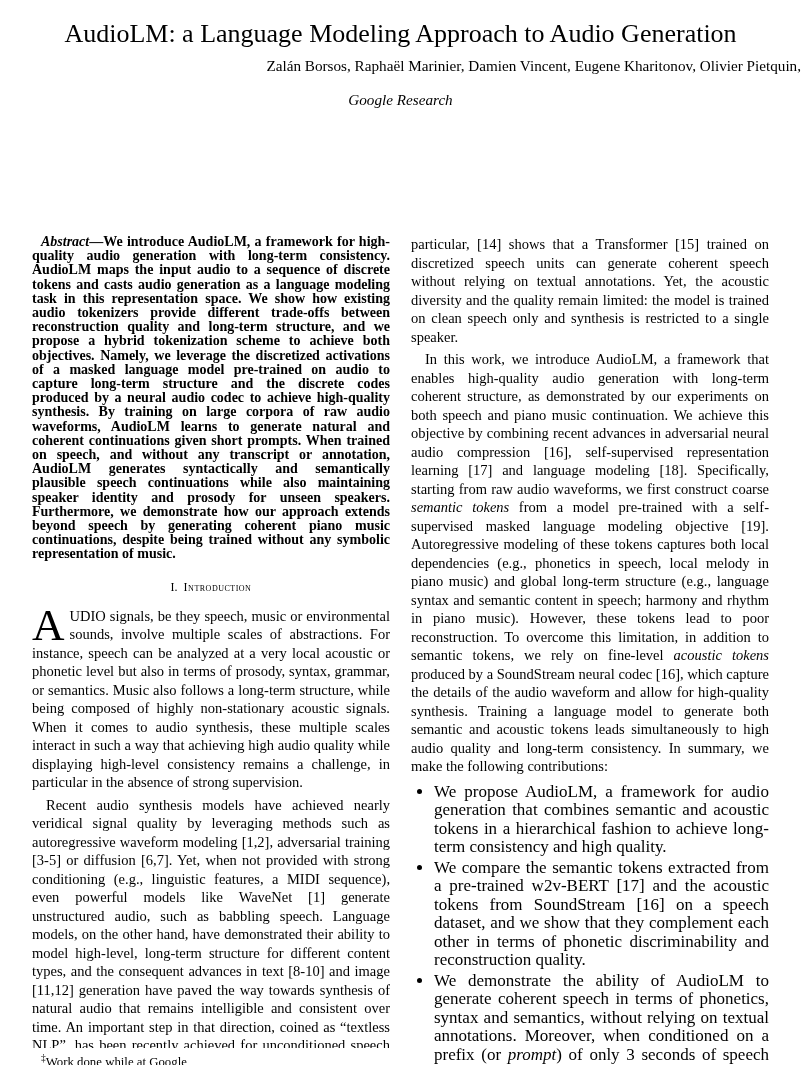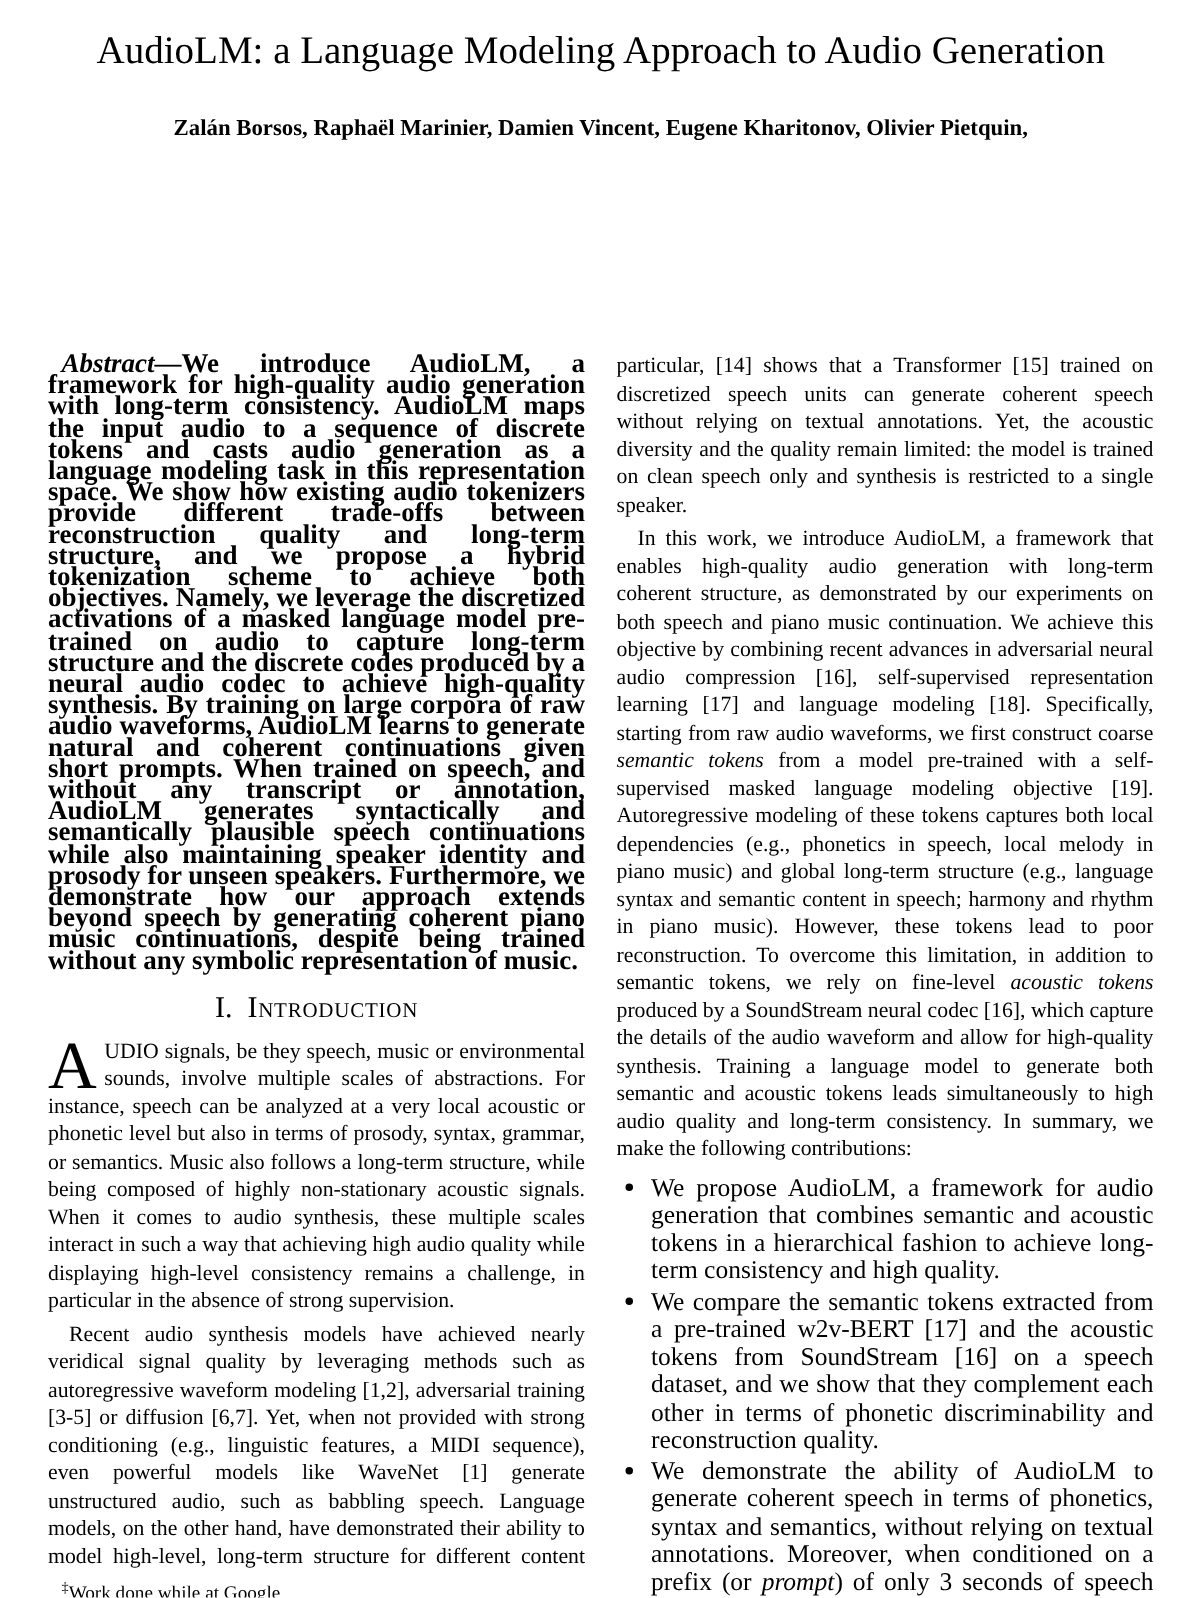--- a/index.html
+++ b/index.html
@@ -11,50 +11,50 @@
   }
   .page { position: relative; width: 801px; height: 1065px; background: #fff; }
 
   .title {
     margin: 13px auto 0 auto; width: 680px;
     text-align: center;
     font-size: 26px; line-height: 42px;
     font-weight: normal;
   }
   .authors {
-    margin-top: 20px;
-    text-align: center;
-    font-size: 15.2px; line-height: 22px; font-weight: bold;
+    margin-top: 0;
+    text-align: right;
+    font-size: 15.2px; line-height: 22px;
   }
   .affiliation {
     margin-top: 13px;
     text-align: center;
     font-style: italic;
     font-size: 15.2px; line-height: 20px;
   }
 
   .columns {
     position: absolute; top: 222px; left: 32px;
     width: 737px; bottom: 0;
     display: flex; gap: 21px;
   }
   .col { width: 358px; overflow: hidden; position: relative; }
 
   .abstract {
     font-weight: bold;
-    font-size: 18px; line-height: 14.2px;
+    font-size: 14px; line-height: 14.2px;
     text-align: justify;
     text-indent: 9px;
     margin: 0;
     hyphens: auto;
   }
 
   .section-heading {
     text-align: center;
-    font-size: 20px; line-height: 18px;
+    font-size: 12px; line-height: 18px;
     font-weight: normal;
     margin: 16px 0 11px 0;
   }
   .section-heading .sc { font-variant: small-caps; letter-spacing: 0.5px; }
 
   p.body-par {
     font-size: 14.5px; line-height: 18.5px;
     text-align: justify;
     margin: 0 0 4px 0;
     hyphens: auto;
@@ -95,20 +95,21 @@
 <body>
 
 <div class="page">
 
   <h1 class="title">AudioLM: a Language Modeling Approach to Audio Generation</h1>
 
   <div class="authors">
     <div>Zalán Borsos, Raphaël Marinier, Damien Vincent, Eugene Kharitonov, Olivier Pietquin,</div>
   </div>
 
+  <div class="affiliation">Google Research</div>
 
   <div class="columns">
 
     <div class="col">
       <p class="abstract"><span class="it bd">Abstract</span>—We introduce AudioLM, a framework for high-quality audio generation with long-term consistency. AudioLM maps the input audio to a sequence of discrete tokens and casts audio generation as a language modeling task in this representation space. We show how existing audio tokenizers provide different trade-offs between reconstruction quality and long-term structure, and we propose a hybrid tokenization scheme to achieve both objectives. Namely, we leverage the discretized activations of a masked language model pre-trained on audio to capture long-term structure and the discrete codes produced by a neural audio codec to achieve high-quality synthesis. By training on large corpora of raw audio waveforms, AudioLM learns to generate natural and coherent continuations given short prompts. When trained on speech, and without any transcript or annotation, AudioLM generates syntactically and semantically plausible speech continuations while also maintaining speaker identity and prosody for unseen speakers. Furthermore, we demonstrate how our approach extends beyond speech by generating coherent piano music continuations, despite being trained without any symbolic representation of music.</p>
 
       <h2 class="section-heading"><span>I.</span>&nbsp;&nbsp;<span class="sc">Introduction</span></h2>
 
       <p class="body-par"><span class="dropcap">A</span><span>UDIO signals, be they speech, music or environmental sounds, involve multiple scales of abstractions. For instance, speech can be analyzed at a very local acoustic or phonetic level but also in terms of prosody, syntax, grammar, or semantics. Music also follows a long-term structure, while being composed of highly non-stationary acoustic signals. When it comes to audio synthesis, these multiple scales interact in such a way that achieving high audio quality while displaying high-level consistency remains a challenge, in particular in the absence of strong supervision.</span></p>
 

